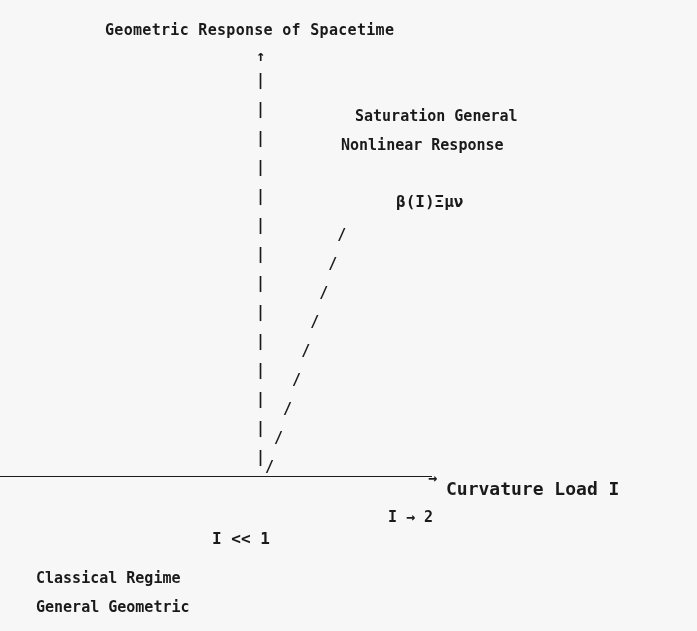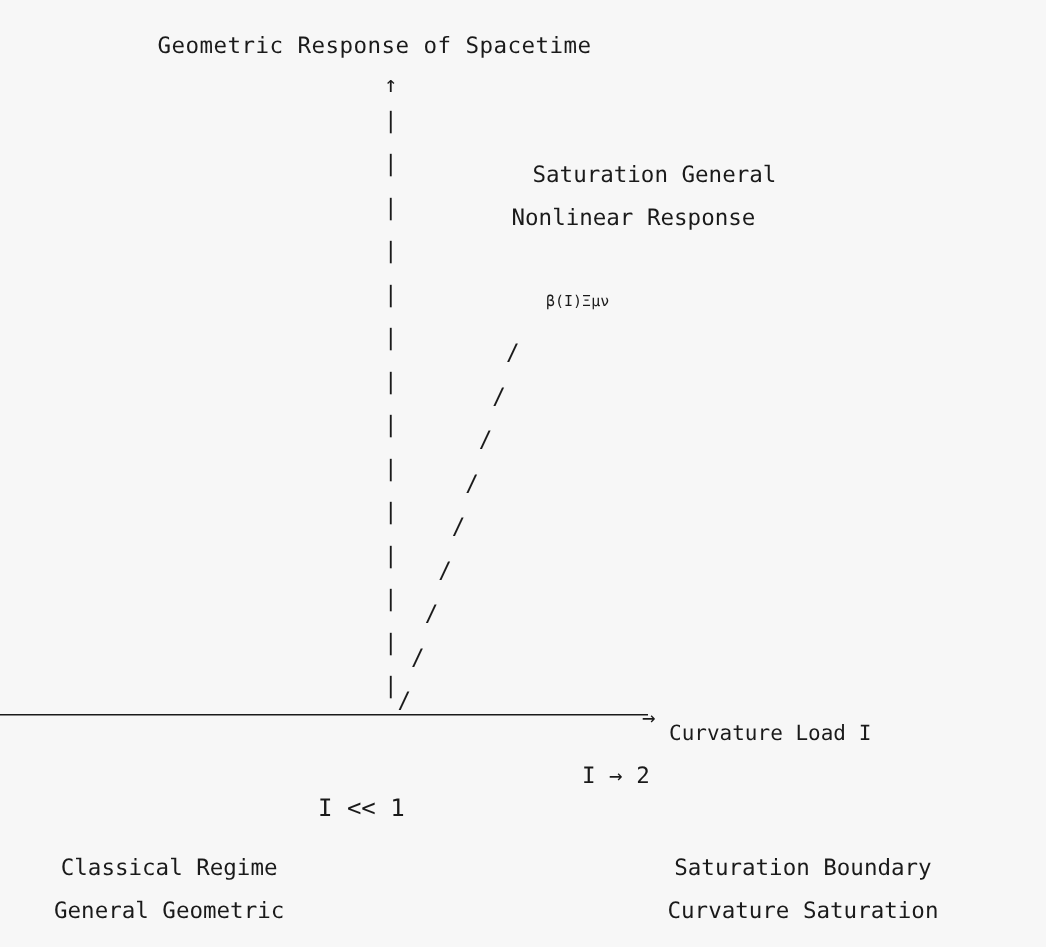--- a/index.html
+++ b/index.html
@@ -12,20 +12,21 @@
     height: 631px;
     background: #f7f7f7;
     font-family: "DejaVu Sans Mono", "Liberation Mono", monospace;
     color: #1a1a1a;
     overflow: hidden;
   }
   #diagram {
     position: relative;
     width: 697px;
     height: 631px;
+    font-weight: bold;
   }
   .abs {
     position: absolute;
     white-space: pre;
     font-family: "DejaVu Sans Mono", "Liberation Mono", monospace;
   }
   
   #title {
     left: 105px;
     top: 20px;
@@ -59,23 +60,23 @@
   }
   #nonlinear-response-label {
     left: 341px;
     top: 135px;
     font-size: 15px;
     line-height: 20px;
     text-align: right;
   }
   
   #response-formula {
-    left: 364px;
+    left: 396px;
     top: 192px;
-    font-size: 10px;
+    font-size: 16px;
     line-height: 20px;
   }
   
   #response-curve {
     left: 256px;
     top: 221px;
     font-size: 15px;
     line-height: 29px;
   }
   #response-curve div {
@@ -91,21 +92,21 @@
   }
   #x-axis-arrow {
     left: 428px;
     top: 470px;
     font-size: 15px;
     line-height: 16px;
   }
   #x-axis-label {
     left: 446px;
     top: 479px;
-    font-size: 14px;
+    font-size: 18px;
     line-height: 20px;
   }
   
   #tick-low {
     left: 212px;
     top: 529px;
     font-size: 16px;
     line-height: 20px;
   }
   #tick-high {
@@ -122,21 +123,20 @@
     line-height: 29px;
   }
   #legend-right {
     left: 445px;
     top: 564px;
     font-size: 15px;
     line-height: 29px;
   }
   .legend-line {
     height: 29px;
-    text-align: center;
   }
 </style>
 </head>
 <body>
 
 <div id="diagram">
 
   <div class="abs" id="title">Geometric Response of Spacetime</div>
 
   <div class="abs" id="y-axis-arrow">↑</div>
@@ -156,15 +156,14 @@
   <div class="abs" id="x-axis-arrow">→</div>
 
   <div class="abs" id="x-axis-label">Curvature Load I</div>
 
   <div class="abs" id="tick-low">I &lt;&lt; 1</div>
 
   <div class="abs" id="tick-high">I → 2</div>
 
   <div class="abs" id="legend-left"><div class="legend-line">Classical Regime</div><div class="legend-line">General Geometric</div></div>
 
-  <div class="abs" id="legend-right"><div class="legend-line">Saturation Boundary</div><div class="legend-line">Curvature Saturation</div></div>
 
 </div>
 
 </body></html>

